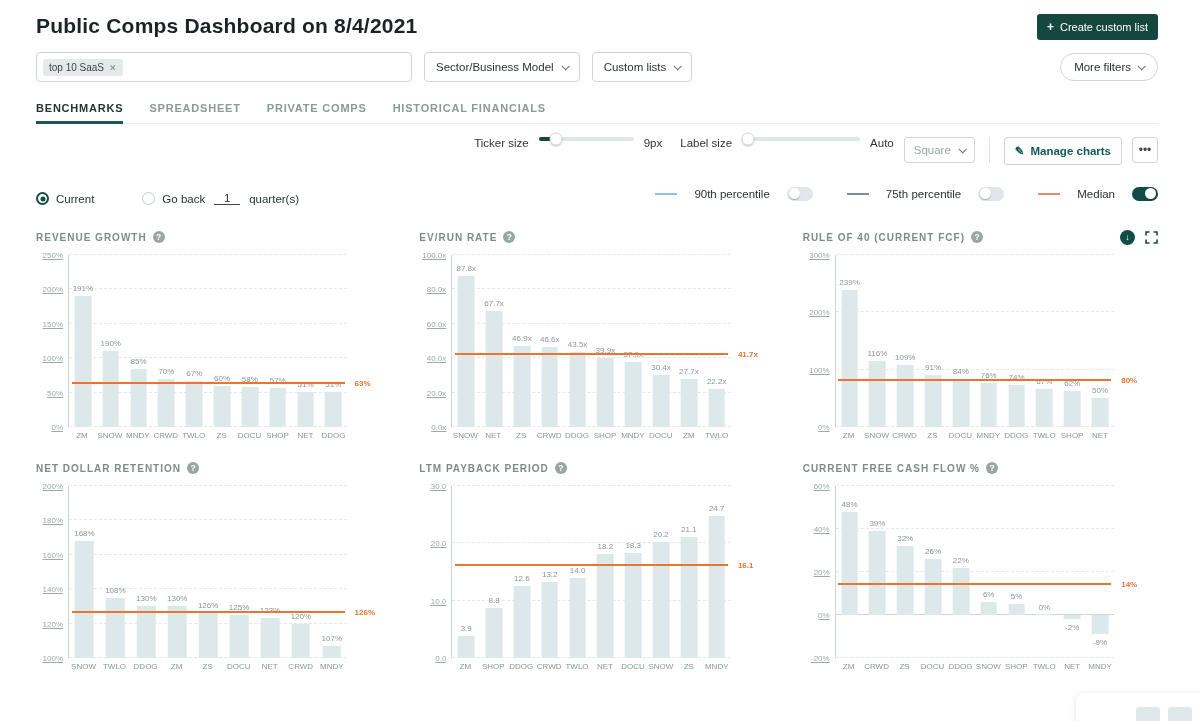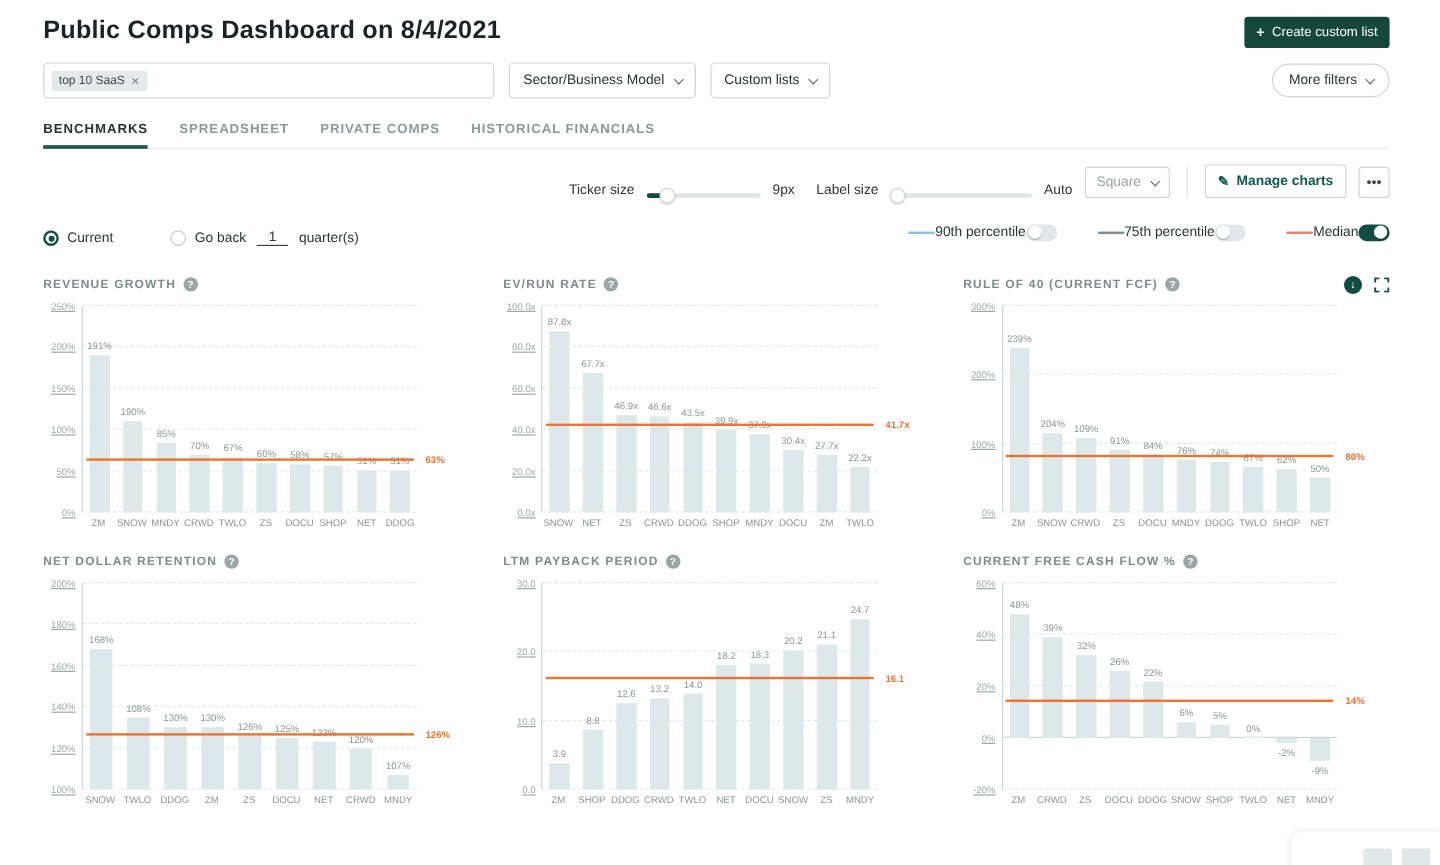--- a/index.html
+++ b/index.html
@@ -29,21 +29,21 @@
     transform:rotate(45deg) translateY(-1px); }
 
   
   .tabs { display:flex; gap:26px; margin-top:20px; border-bottom:1px solid #e7eaea; }
   .tab { font-size:11px; font-weight:700; letter-spacing:.8px; color:#8b9a9a;
     padding-bottom:9px; cursor:pointer; position:relative; }
   .tab.active { color:#283333; }
   .tab.active::after { content:""; position:absolute; left:0; right:0; bottom:-1px; height:3px; background:#1a5850; }
 
   
-  .controls { display:flex; align-items:flex-end; justify-content:flex-end; gap:10px; margin-top:13px; font-size:11.5px; color:#333; }
+  .controls { display:flex; align-items:flex-start; justify-content:flex-end; gap:10px; margin-top:13px; font-size:11.5px; color:#333; }
   .slider { position:relative; width:95px; height:4px; background:#e0e6e6; border-radius:2px; cursor:pointer; }
   .slider .fill { position:absolute; left:0; top:0; bottom:0; background:#15473f; border-radius:2px; }
   .slider .knob { position:absolute; top:50%; width:13px; height:13px; background:#fff; border:1px solid #d6dcdc;
     border-radius:50%; transform:translate(-50%,-50%); box-shadow:0 1px 2px rgba(0,0,0,.2); }
   .sel { height:26px; border:1px solid #cfd6d6; border-radius:3px; display:flex; align-items:center; gap:8px;
     padding:0 9px; font-size:11.5px; color:#9aa5a5; cursor:pointer; }
   .vdiv { width:1px; height:26px; background:#dde2e2; margin:0 4px; }
   .btn-manage { height:28px; border:1px solid #cfd6d6; border-radius:3px; background:#fff; display:flex;
     align-items:center; gap:6px; padding:0 10px; font-size:11.5px; font-weight:700; color:#0f5b52; cursor:pointer; }
   .btn-dots { width:26px; height:26px; border:1px solid #cfd6d6; border-radius:3px; background:#fff;
@@ -51,21 +51,21 @@
 
   
   .opts { display:flex; align-items:center; margin-top:17px; font-size:11.5px; color:#2a3333; }
   .radio-row { display:flex; align-items:center; gap:7px; cursor:pointer;margin-top:10px; }
   .radio { width:13px; height:13px; border-radius:50%; border:1.5px solid #c2cbcb; background:#fff; position:relative; }
   .radio.on { border:2px solid #124d45; }
   .radio.on::after { content:""; position:absolute; left:50%; top:50%; width:5px; height:5px;
     transform:translate(-50%,-50%); border-radius:50%; background:#124d45; }
   .goback-num { display:inline-block; width:26px; text-align:center; border-bottom:1.5px solid #444; margin:0 2px; }
   .legend { margin-left:auto; display:flex; align-items:center; gap:34px; }
-  .leg { display:flex; align-items:center; gap:0; }
+  .leg { display:flex; align-items:center; gap:17px; }
   .leg .line { width:22px; height:2px; }
   .tgl { width:26px; height:14px; border-radius:8px; background:#e1e6ea; position:relative; cursor:pointer; }
   .tgl .kn { position:absolute; top:1.5px; left:2px; width:11px; height:11px; border-radius:50%; background:#fff;
     box-shadow:0 1px 1px rgba(0,0,0,.25); }
   .tgl.on { background:#124d45; }
   .tgl.on .kn { left:auto; right:2px; }
 
   
   .grid { display:grid; grid-template-columns:repeat(3,1fr); column-gap:28px; row-gap:20px; margin-top:24px; }
   .chart-head { display:flex; align-items:center; gap:6px; height:16px; }
@@ -393,21 +393,21 @@
           <div class="gridline" style="bottom:100%">
             <span class="ytick">300%</span>
           </div>
           <div class="slots">
             <div class="slot">
               <div class="bar" style="bottom:0%;height:79.66666666666666%"></div>
               <span class="blabel" style="bottom:calc(79.66666666666666% + 3px)">239%</span>
             </div>
             <div class="slot">
               <div class="bar" style="bottom:0%;height:38.666666666666664%"></div>
-              <span class="blabel" style="bottom:calc(38.666666666666664% + 3px)">204%</span>
+              <span class="blabel" style="bottom:calc(38.666666666666664% + 3px)">116%</span>
             </div>
             <div class="slot">
               <div class="bar" style="bottom:0%;height:36.333333333333336%"></div>
               <span class="blabel" style="bottom:calc(36.333333333333336% + 3px)">109%</span>
             </div>
             <div class="slot">
               <div class="bar" style="bottom:0%;height:30.333333333333336%"></div>
               <span class="blabel" style="bottom:calc(30.333333333333336% + 3px)">91%</span>
             </div>
             <div class="slot">

